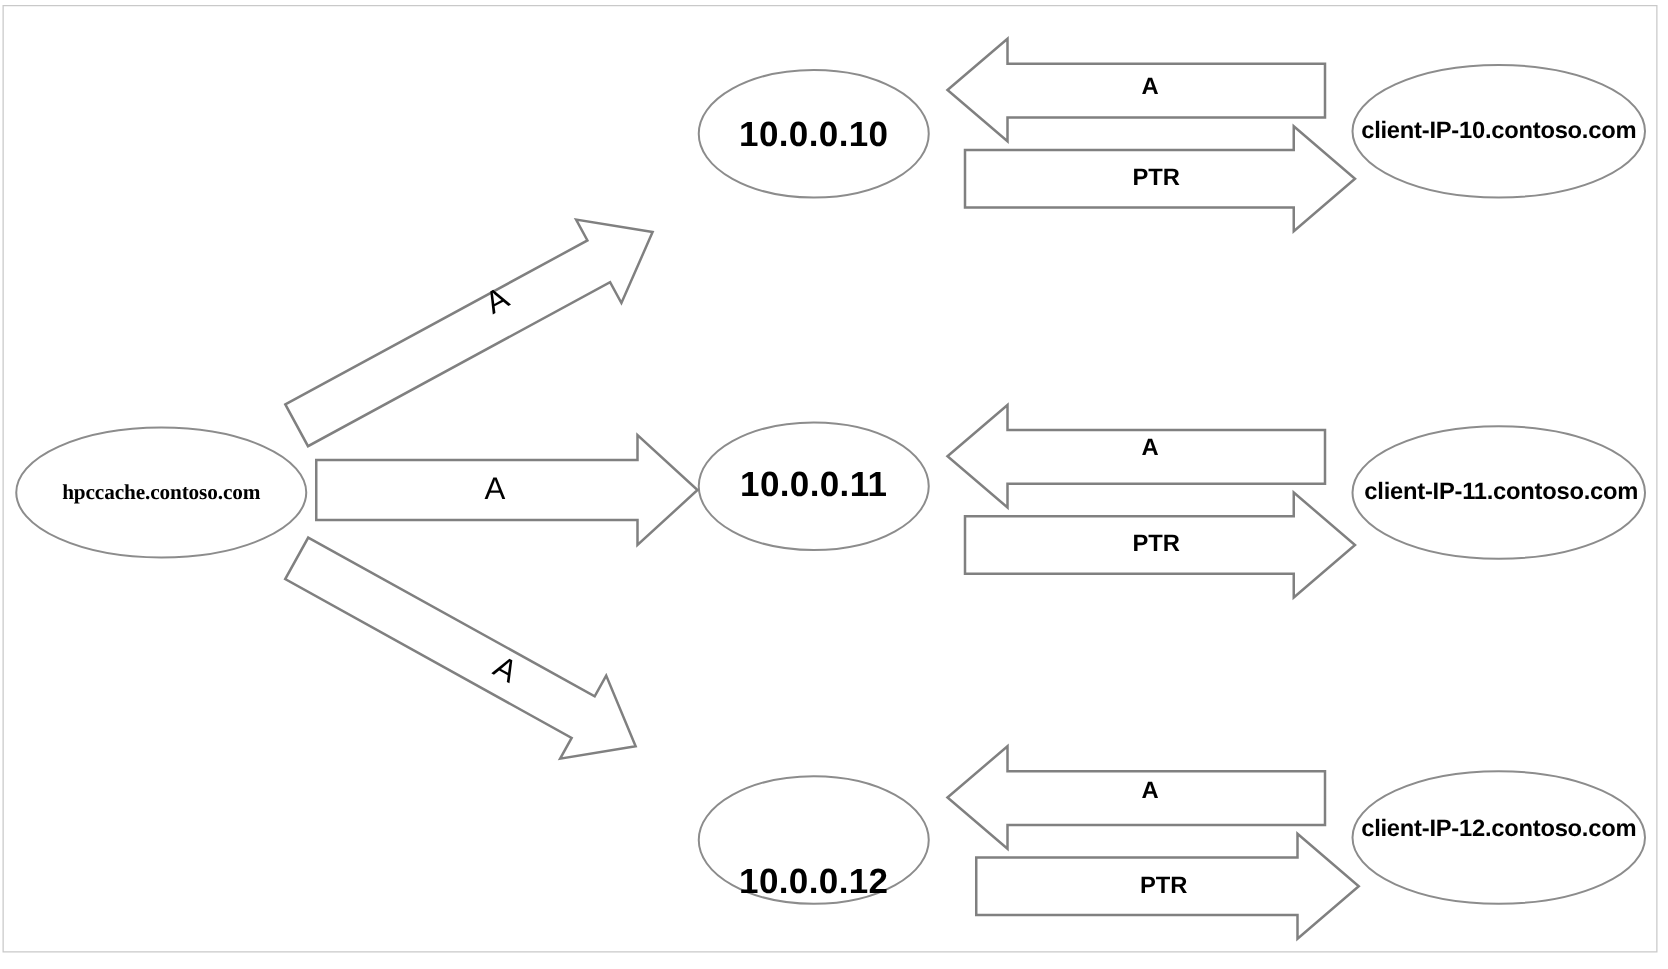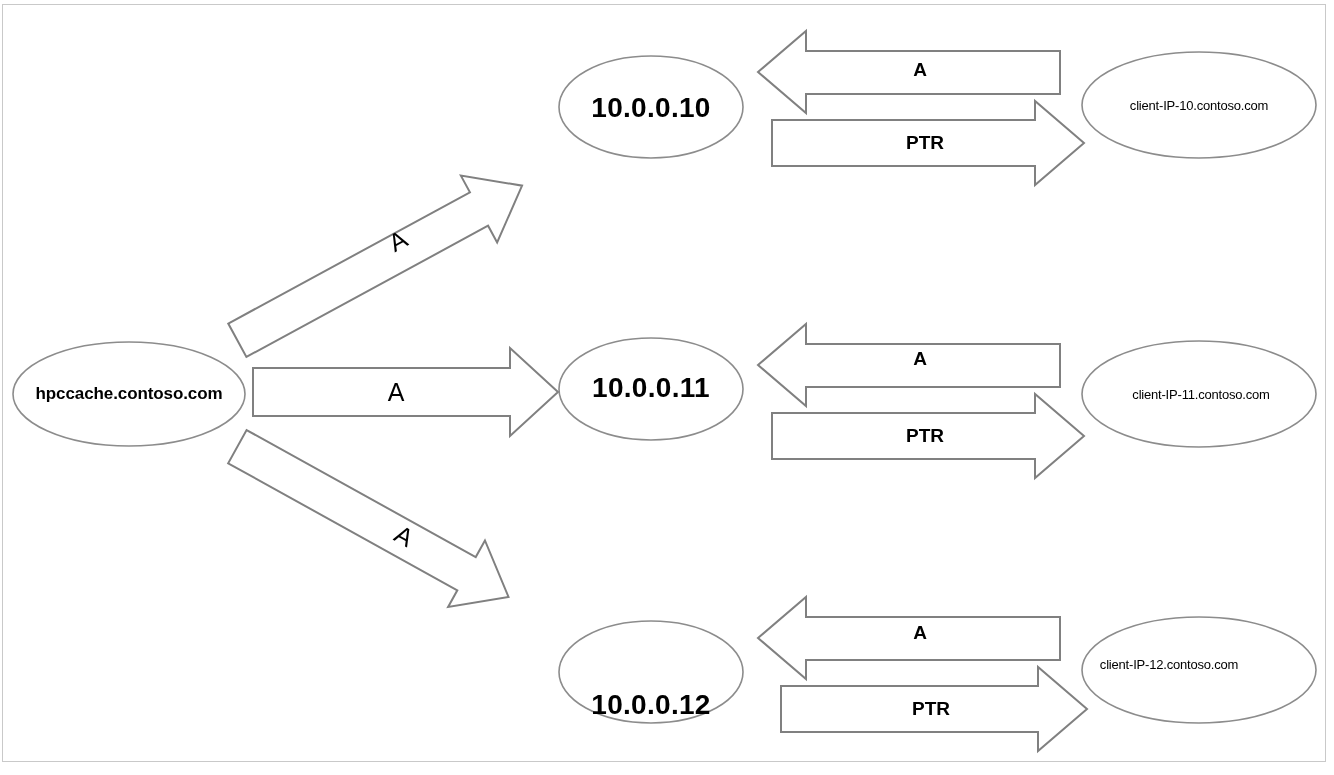--- a/index.html
+++ b/index.html
@@ -53,22 +53,22 @@
     font-size: 28px;
     font-weight: bold;
     letter-spacing: 0.3px;
   }
   .lbl-node-host {
     font-size: 17px;
     font-weight: bold;
     letter-spacing: -0.1px;
   }
   .lbl-node-client {
-    font-size: 13px;
-    font-weight: normal;
+    font-size: 19px;
+    font-weight: bold;
     letter-spacing: -0.2px;
   }
   .lbl-rec-bold {
     font-size: 19px;
     font-weight: bold;
   }
   .lbl-rec-plain {
     font-size: 25px;
     font-weight: normal;
   }
@@ -125,29 +125,29 @@
 
     <g>
       <polygon class="shape-outline" points="758,638 806,597 806,617 1060,617 1060,660 806,660 806,679"></polygon>
     </g>
     <g>
       <polygon class="shape-outline" points="781,686 1038,686 1038,667 1087,709 1038,751 1038,732 781,732"></polygon>
     </g>
 
   </svg>
 
-  <div class="lbl lbl-node-host" style="left:129px; top:394px;">hpccache.contoso.com</div>
+  <div class="lbl lbl-node-host" style="left:129px; top:394px;font-family:Liberation Serif, serif;">hpccache.contoso.com</div>
 
   <div class="lbl lbl-node-ip" style="left:651px; top:108px;">10.0.0.10</div>
   <div class="lbl lbl-node-ip" style="left:651px; top:388px;">10.0.0.11</div>
   <div class="lbl lbl-node-ip" style="left:651px; top:705px;">10.0.0.12</div>
 
   <div class="lbl lbl-node-client" style="left:1199px; top:105px;">client-IP-10.contoso.com</div>
   <div class="lbl lbl-node-client" style="left:1201px; top:394px;">client-IP-11.contoso.com</div>
-  <div class="lbl lbl-node-client" style="left:1169px; top:664px;">client-IP-12.contoso.com</div>
+  <div class="lbl lbl-node-client" style="left:1199px; top:664px;">client-IP-12.contoso.com</div>
 
   <div class="lbl lbl-diag" style="left:398px; top:241px; transform:translate(-50%,-50%) rotate(-28.5deg);">A</div>
   <div class="lbl lbl-rec-plain" style="left:396px; top:392px;">A</div>
   <div class="lbl lbl-diag" style="left:404px; top:536px; transform:translate(-50%,-50%) rotate(29deg);">A</div>
 
   <div class="lbl lbl-rec-bold" style="left:920px; top:70px;">A</div>
   <div class="lbl lbl-rec-bold" style="left:925px; top:143px;">PTR</div>
 
   <div class="lbl lbl-rec-bold" style="left:920px; top:359px;">A</div>
   <div class="lbl lbl-rec-bold" style="left:925px; top:436px;">PTR</div>

